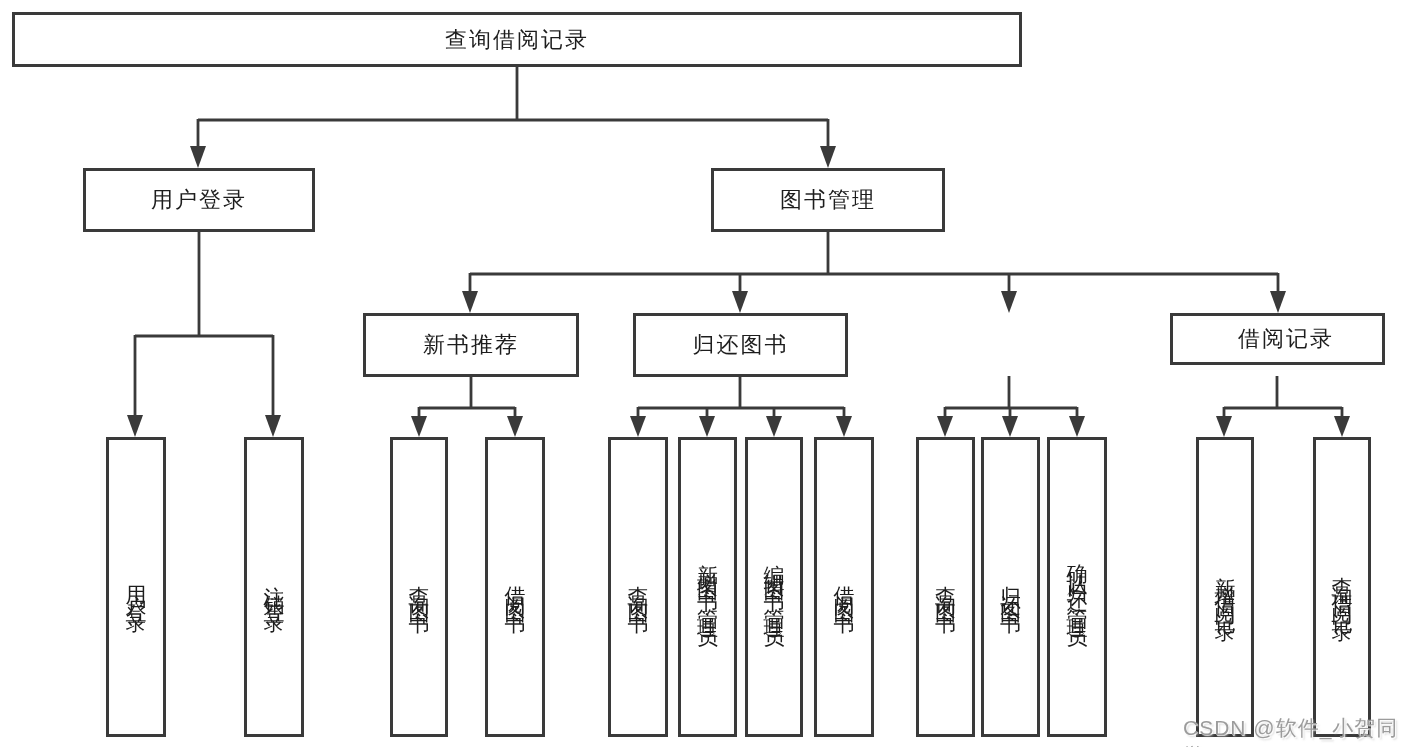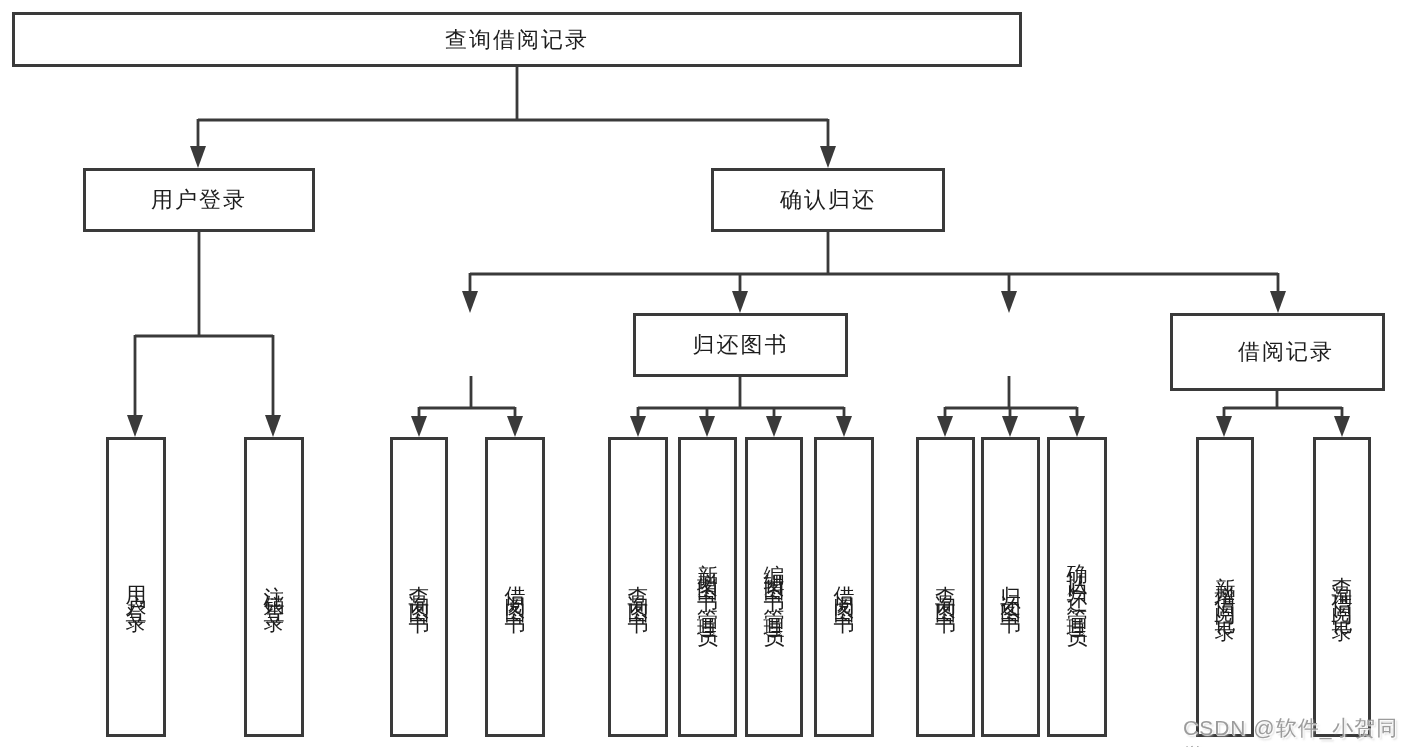--- a/index.html
+++ b/index.html
@@ -90,24 +90,25 @@
     <path d="M1277 376 V408 M1224 408 H1342"></path>
     <line x1="1224" y1="407" x2="1224" y2="419"></line>
       <polygon points="1216,416 1232,416 1224,437"></polygon>
     <line x1="1342" y1="407" x2="1342" y2="419"></line>
       <polygon points="1334,416 1350,416 1342,437"></polygon>
   </svg>
 
   <div class="node" style="left:12px; top:12px; width:1010px; height:55px;">查询借阅记录</div>
 
   <div class="node" style="left:83px; top:168px; width:232px; height:64px;">用户登录</div>
-  <div class="node" style="left:711px; top:168px; width:234px; height:64px;">确认归还</div>
+  <div class="node" style="left:711px; top:168px; width:234px; height:64px;">图书管理</div>
 
+  <div class="node" style="left:363px; top:313px; width:216px; height:64px;">新书推荐</div>
   <div class="node" style="left:633px; top:313px; width:215px; height:64px;">归还图书</div>
-  <div class="node" style="left:1170px; top:313px; width:215px; height:78px;padding-left:17px;">借阅记录</div>
+  <div class="node" style="left:1170px; top:313px; width:215px; height:52px;padding-left:17px;">借阅记录</div>
 
   <div class="leaf" style="left:106px; width:60px;">
     <span class="vtext">用户登录</span>
   </div>
   <div class="leaf" style="left:244px; width:60px;">
     <span class="vtext">注销登录</span>
   </div>
 
   <div class="leaf" style="left:390px; width:58px;">
     <span class="vtext">查询图书</span>

